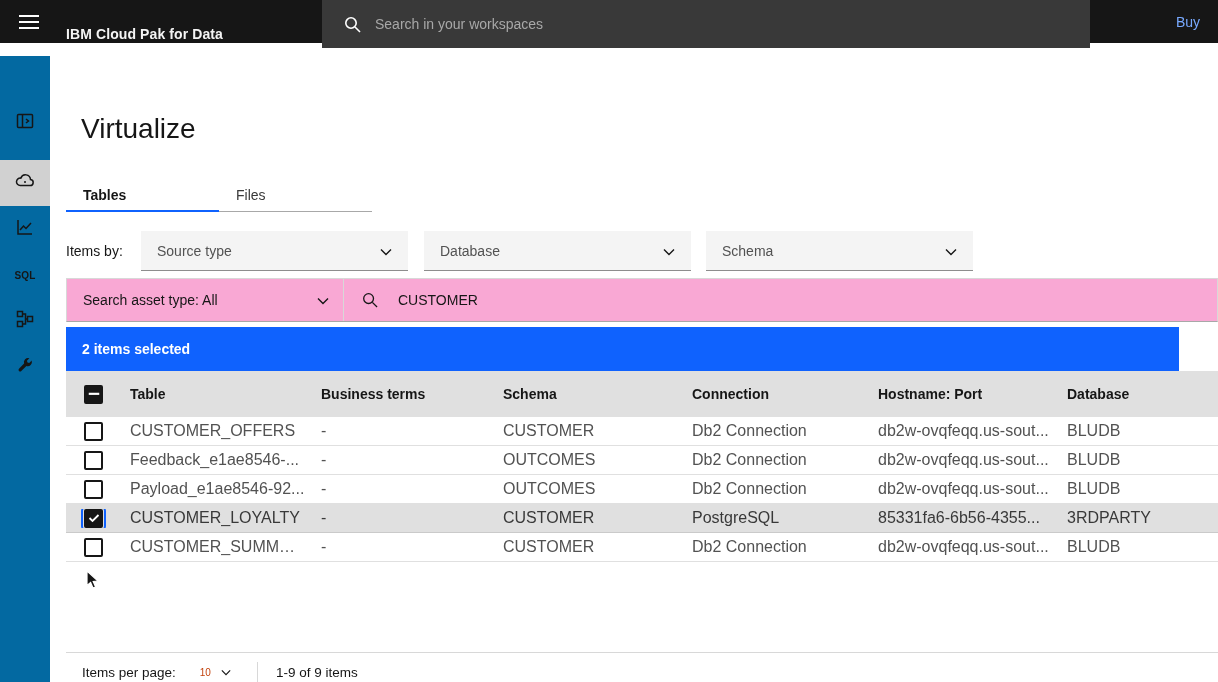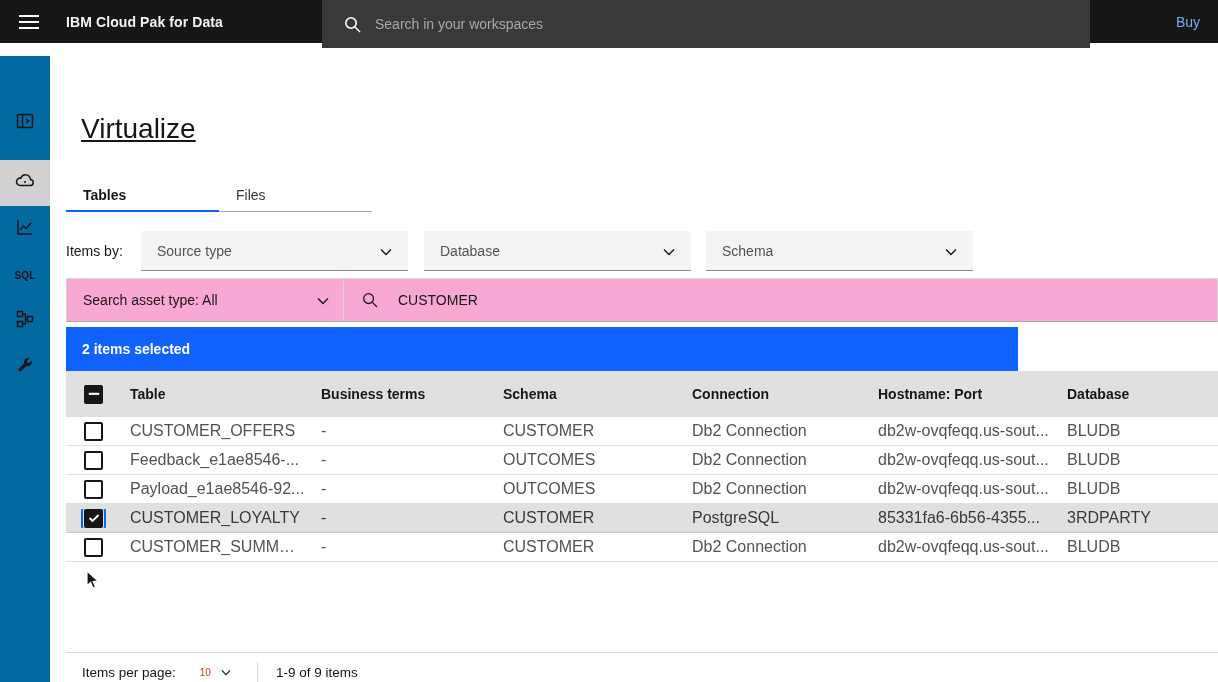--- a/index.html
+++ b/index.html
@@ -6,37 +6,37 @@
   html,body { width:1218px; height:682px; }
   body {
     position:relative; overflow:hidden; background:#ffffff;
     font-family:"Liberation Sans", sans-serif; color:#161616;
   }
 
   
   .topbar { position:absolute; top:0; left:0; width:1218px; height:43px; background:#161616; z-index:20; }
   .hamburger { position:absolute; left:0; top:0; width:57px; height:43px; display:flex; align-items:center; justify-content:center; cursor:pointer; }
   .hamburger svg { display:block; }
-  .topbar-title { position:absolute; left:66px; top:0; height:43px; display:flex; align-items:center; color:#f4f4f4; font-size:14px; font-weight:bold; letter-spacing:0.1px; }
+  .topbar-title { position:absolute; left:66px; top:12px; height:43px; display:flex; align-items:center; color:#f4f4f4; font-size:14px; font-weight:bold; letter-spacing:0.1px; }
   .topbar-search { position:absolute; left:322px; top:0; width:768px; height:48px; background:#393939; display:flex; align-items:center; padding-left:22px; }
   .topbar-search .mag { margin-right:14px; display:flex; }
   .topbar-search .ph { color:#a8a8a8; font-size:14px; }
   .topbar-buy { position:absolute; right:0; top:0; height:43px; padding:0 18px; display:flex; align-items:center; color:#78a9ff; font-size:14px; cursor:pointer; }
 
   
   .sidebar { position:absolute; top:56px; left:0; width:50px; height:648px; background:#0369a1; z-index:10; }
   .side-item { width:50px; height:46px; display:flex; align-items:center; justify-content:center; cursor:pointer; color:#161616; }
   .side-item:first-child { margin-top:44px; margin-bottom:14px; }
   .side-item.active { background:#d1d1d1; }
   .side-item .sql-txt { font-size:10px; font-weight:bold; letter-spacing:0.2px; }
 
   
   .main { position:absolute; left:50px; top:43px; width:1168px; height:639px; background:#fff; }
 
-  .page-title { position:absolute; left:31px; top:70px; font-size:28px; font-weight:400; color:#161616;text-decoration:underline; }
+  .page-title { position:absolute; left:31px; top:70px; font-size:28px; font-weight:400; color:#161616; }
 
   
   .tabs { position:absolute; left:16px; top:136px; display:flex; }
   .tab { width:153px; height:33px; display:flex; align-items:center; padding-left:17px; font-size:14px; color:#393939; border-bottom:1px solid #a8a8a8; cursor:pointer; }
   .tab.active { font-weight:bold; color:#161616; border-bottom:2px solid #0f62fe; }
 
   
   .filter-label { position:absolute; left:16px; top:188px; height:40px; display:flex; align-items:center; font-size:14px; color:#161616; }
   .dropdown { position:absolute; top:188px; height:40px; width:267px; background:#f4f4f4; border-bottom:1px solid #8d8d8d; display:flex; align-items:center; justify-content:space-between; padding:0 16px; cursor:pointer; }
   .dropdown .dd-label { font-size:14px; color:#525252; }
@@ -44,21 +44,21 @@
 
   
   .searchbar { position:absolute; left:16px; top:235px; width:1152px; height:44px; border:1px solid #d8d8d8; border-bottom:1px solid #a8a8a8; background:#f9a8d4; display:flex; align-items:stretch; }
   .asset-dd { width:277px; display:flex; align-items:center; justify-content:space-between; padding:0 14px 0 16px; border-right:1px solid #d8d8d8; cursor:pointer; }
   .asset-dd .dd-label { font-size:14px; color:#161616; }
   .search-input { flex:1; display:flex; align-items:center; padding-left:18px; cursor:text; }
   .search-input .mag { margin-right:20px; display:flex; }
   .search-input .query { font-size:14px; color:#161616; }
 
   
-  .banner { position:absolute; left:16px; top:284px; width:952px; height:44px; background:#0f62fe; color:#ffffff; display:flex; align-items:center; padding-left:16px; font-size:14px; font-weight:600; }
+  .banner { position:absolute; left:16px; top:284px; width:1113px; height:44px; background:#0f62fe; color:#ffffff; display:flex; align-items:center; padding-left:16px; font-size:14px; font-weight:600; }
 
   
   .dtable { position:absolute; left:16px; top:328px; width:1152px; }
   .trow, .thead {
     display:grid;
     grid-template-columns:64px 191px 182px 189px 186px 189px 151px;
     align-items:center;
   }
   .thead { height:46px; background:#e0e0e0; font-weight:bold; font-size:14px; color:#161616; }
   .trow { height:29px; background:#fff; border-bottom:1px solid #e0e0e0; font-size:16px; color:#525252; }

